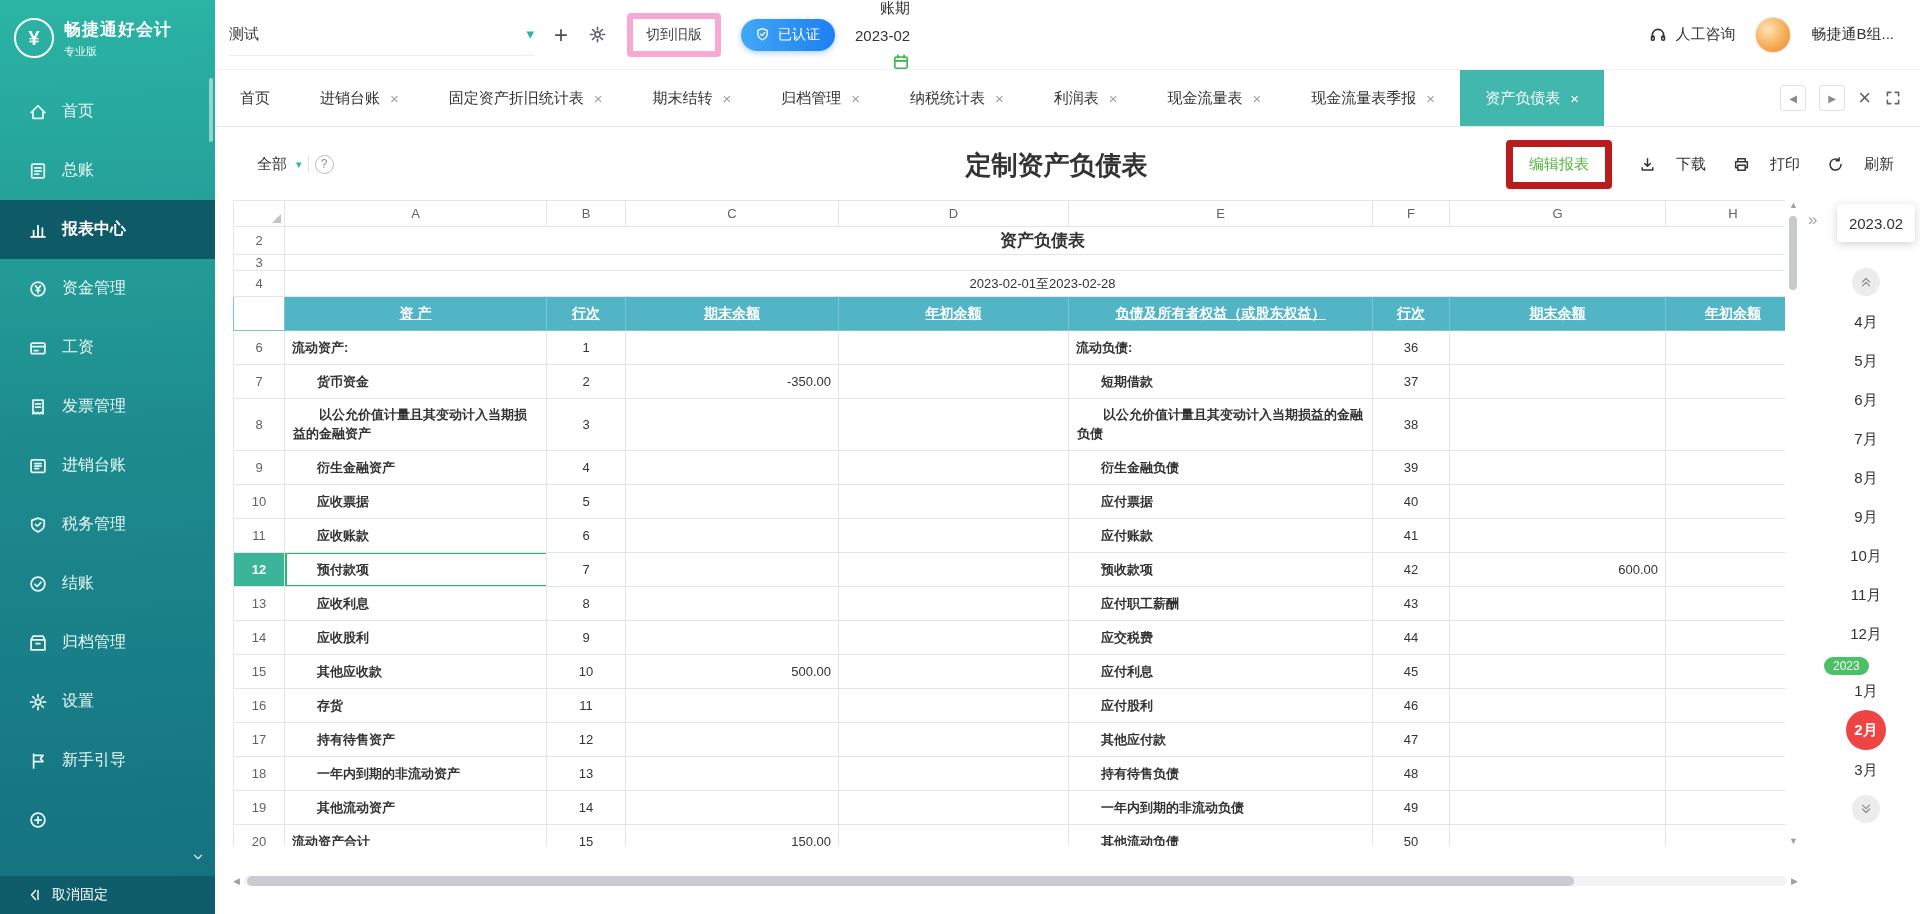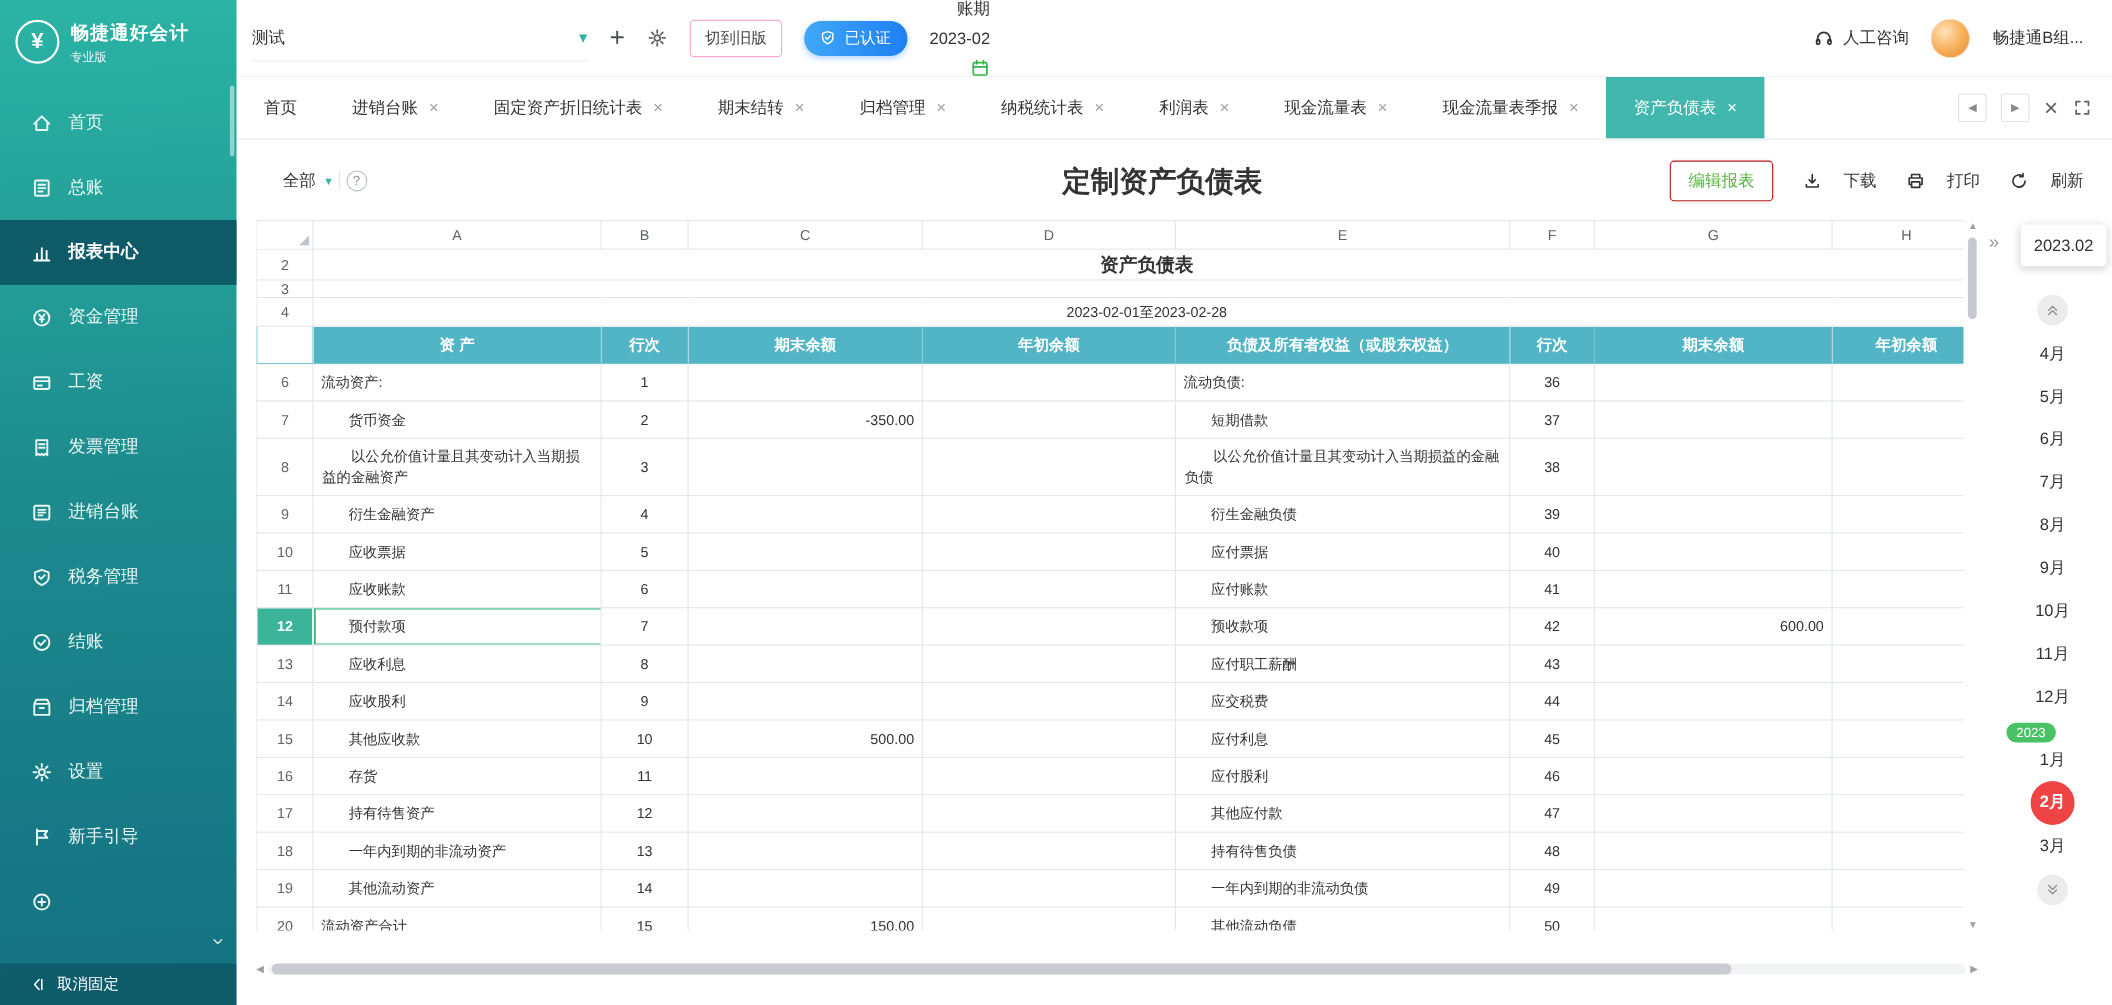--- a/index.html
+++ b/index.html
@@ -25,21 +25,21 @@
     display:flex;align-items:center;gap:8px;padding-left:24px;font-size:14px;color:#fff;cursor:pointer;}
 
   
   .topbar{position:absolute;left:215px;top:0;right:0;height:70px;background:#fff;
     display:flex;align-items:center;gap:20px;padding:0 26px 0 14px;border-bottom:1px solid #f3f3f3;}
   .acct{width:305px;height:42px;display:flex;align-items:center;justify-content:space-between;
     border-bottom:1px solid #ebedf0;font-size:15px;color:#333;cursor:pointer;}
   .acct .chev{color:#2fb3a6;}
   .plus{font-size:24px;color:#4a4f54;line-height:1;cursor:pointer;}
   .gear-btn{color:#5f6368;cursor:pointer;display:flex;}
-  .btn-old{border:1px solid #f9a8d4;border-radius:4px;padding:7px 13px;font-size:14px;color:#444;background:#fff;cursor:pointer;}
+  .btn-old{border:6px solid #f9a8d4;border-radius:4px;padding:7px 13px;font-size:14px;color:#444;background:#fff;cursor:pointer;}
   .certified{display:flex;align-items:center;gap:6px;color:#fff;font-size:14px;border-radius:16px;
     padding:6px 15px 6px 11px;background:linear-gradient(90deg,#41a8f7,#1e7ff2);box-shadow:0 2px 6px rgba(30,127,242,.35);cursor:pointer;}
   .period{display:flex;align-items:flex-end;gap:9px;font-size:15px;color:#333;flex-direction:column;}
   .period .cal{color:#33b54a;display:flex;cursor:pointer;}
   .tb-spacer{flex:1;}
   .support{display:flex;align-items:center;gap:7px;font-size:15px;color:#333;cursor:pointer;}
   .avatar{width:36px;height:36px;border-radius:50%;border:1px solid #f0e0c8;
     background:radial-gradient(circle at 35% 32%,#ffe3b8 0%,#f6ad55 55%,#e8893a 100%);cursor:pointer;}
   .user{font-size:15px;color:#333;max-width:130px;overflow:hidden;white-space:nowrap;cursor:pointer;}
 
@@ -61,44 +61,44 @@
   .toolbar{position:absolute;left:215px;top:128px;right:0;height:72px;background:#fff;
     display:flex;align-items:center;padding:0 26px 0 42px;}
   .filter{display:flex;align-items:center;gap:9px;font-size:15px;color:#333;cursor:pointer;}
   .filter .chev{color:#2fb3a6;font-size:11px;}
   .tb-div{width:1px;height:16px;background:#e3e3e3;margin:0 6px;}
   .help{width:19px;height:19px;border:1px solid #b9bec4;border-radius:50%;color:#8b9095;font-size:12px;
     display:flex;align-items:center;justify-content:center;cursor:pointer;}
   .center-title{position:absolute;left:50%;transform:translateX(-56%);top:20px;
     font-size:26px;font-weight:bold;color:#333;}
   .toolbar-right{margin-left:auto;display:flex;align-items:center;gap:27px;}
-  .btn-edit{border:1px solid #b91c1c;color:#56b63e;background:#fff;border-radius:4px;
+  .btn-edit{border:7px solid #b91c1c;color:#56b63e;background:#fff;border-radius:4px;
     padding:8px 16px;font-size:15px;box-shadow:0 1px 5px rgba(0,0,0,.08);cursor:pointer;}
   .tool-link{display:flex;align-items:center;gap:20px;font-size:15px;color:#333;cursor:pointer;}
   .tool-link .mi{width:17px;height:17px;}
 
   
   .sheet{position:absolute;left:233px;top:200px;width:1552px;height:646px;overflow:hidden;background:#fff;}
   table{border-collapse:collapse;table-layout:fixed;width:1567px;}
   td,th{border:1px solid #e2e6ea;font-size:13px;color:#333;padding:0 7px;overflow:hidden;
     white-space:nowrap;vertical-align:middle;}
   th.letter{height:26px;background:#fff;color:#5f6468;font-weight:normal;cursor:pointer;}
   th.corner{position:relative;background:#fff;cursor:pointer;}
   th.corner::after{content:"";position:absolute;right:3px;bottom:3px;
     border-style:solid;border-width:0 0 9px 9px;border-color:transparent transparent #bfc5cc transparent;}
   td.rownum{width:51px;text-align:center;color:#5f6468;background:#fff;cursor:pointer;}
   td.rownum.sel{background:#3bb49a;color:#fff;font-weight:bold;}
   tr.trow td.merged{height:28px;font-size:17px;font-weight:bold;text-align:center;}
   tr.thin td{height:13px;}
   tr.daterow td.merged{height:26px;text-align:center;margin-left:46px;}
   tr.hdr td{height:34px;background:#52b5c5;color:#fff;font-weight:bold;text-align:center;font-size:14px;
-    border-color:#79c6d2;}
+    border-color:#79c6d2;text-decoration:underline;}
   tr.data td{height:34px;cursor:cell;}
   tr.data.tall td{height:52px;}
-  td.name{text-align:left;}
+  td.name{text-align:left;font-weight:bold;}
   td.name.ind{padding-left:32px;}
   tr.tall td.name{white-space:normal;line-height:1.45;padding-left:8px;text-indent:26px;}
   td.num{text-align:center;}
   td.val{text-align:right;}
   td.selcell{box-shadow:inset 2px 0 0 #2bb673, inset 0 1px 0 #2bb673, inset 0 -1px 0 #2bb673;margin-left:20px;}
 
   
   .vscroll{position:absolute;left:1787px;top:200px;width:13px;height:646px;}
   .vscroll .arr{position:absolute;left:0;width:13px;text-align:center;font-size:9px;color:#9aa0a6;cursor:pointer;}
   .vscroll .thumb{position:absolute;top:16px;left:2px;width:8px;height:74px;background:#c6cace;border-radius:4px;cursor:pointer;}

